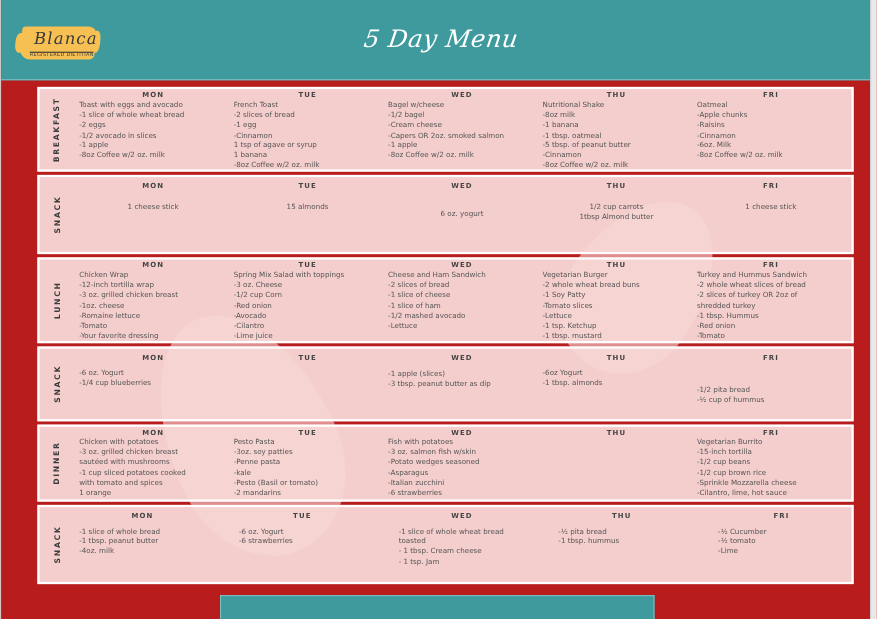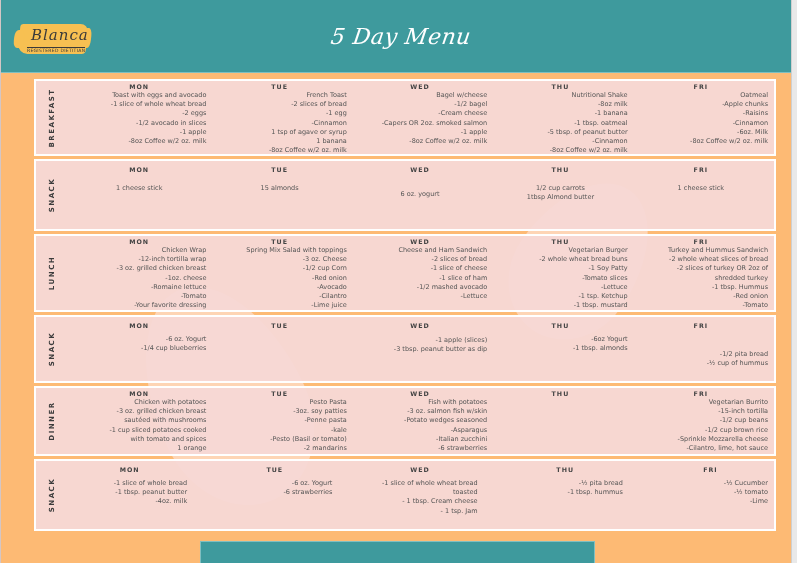--- a/index.html
+++ b/index.html
@@ -1,35 +1,35 @@
 <!DOCTYPE html>
 <html><head>
 <meta charset="utf-8">
 <style>
   * { box-sizing: border-box; margin: 0; padding: 0; }
   html, body { width: 797px; height: 563px; overflow: hidden; }
   body { background: #f7d9d7; font-family: "DejaVu Sans", sans-serif; position: relative; }
-  .page { position: absolute; left: 0; top: 0; width: 791px; height: 563px; background: #fdba74; border-left: 1px solid #d4c6c5; }
+  .page { position: absolute; left: 0; top: 0; width: 791px; height: 563px; background: #b91c1c; border-left: 1px solid #d4c6c5; }
   .edge { position: absolute; left: 791px; top: 0; width: 6px; height: 563px; background: #e9e9e9; border-left: 1px solid #cfcfcf; }
   .header { position: absolute; left: 0; top: 0; width: 791px; height: 73px; background: #3e9a9d; border-bottom: 1px solid #7fbfc1; }
   .logo { position: absolute; left: 18px; top: 22px; width: 68px; height: 36px; }
   .logo-brush { position: absolute; left: 0; top: 2px; width: 68px; height: 30px; background: #f7c052; border-radius: 3px 8px 4px 10px; transform: skewX(-6deg); }
   .logo-brush:before { content: ""; position: absolute; left: -5px; top: 6px; width: 10px; height: 18px; background: #f7c052; border-radius: 40%; }
   .logo-brush:after { content: ""; position: absolute; right: -4px; top: 4px; width: 8px; height: 20px; background: #f7c052; border-radius: 40%; }
   .logo-name { position: absolute; left: 12px; top: 4px; font-family: "DejaVu Serif", serif; font-style: italic; font-size: 15px; color: #3a3a3a; letter-spacing: 1px; }
   .logo-sub { position: absolute; left: 8px; top: 25px; font-size: 4.5px; color: #3a3a3a; letter-spacing: 0.3px; white-space: nowrap; border-top: 0.5px solid #3a3a3a; }
   .title { position: absolute; left: 330px; top: 24px; font-family: "DejaVu Serif", serif; font-style: italic; font-size: 22px; color: #ffffff; transform: skewX(-8deg); letter-spacing: 0.5px; }
   .grid { position: absolute; left: 33px; top: 79px; width: 742px; }
   .section { position: relative; border: 2px solid #ffffff; margin-bottom: 3px; background: rgba(247, 216, 214, 0.95); }
   .section .rowlabel { position: absolute; left: 0; top: 0; bottom: 0; width: 32px; display: flex; align-items: center; justify-content: center; }
   .section .rowlabel span { transform: rotate(-90deg); font-size: 7px; font-weight: bold; letter-spacing: 1.5px; color: #3c3c3c; white-space: nowrap; }
   .cols { position: absolute; left: 36px; right: 0; top: 0; display: flex; }
   .col { flex: 1; padding-right: 6px; }
   .day { font-size: 6.3px; font-weight: bold; letter-spacing: 1px; color: #444; text-align: center; height: 9px; line-height: 9px; margin-top: 1px; }
-  .items { font-size: 6.5px; color: #555; line-height: 9.2px; text-align: right; }
+  .items { font-size: 6.5px; color: #555; line-height: 9.2px; }
   .items.center { text-align: center; }
   .item { white-space: nowrap; }
   .leaf { position: absolute; border-radius: 50% 50% 50% 50% / 60% 60% 40% 40%; background: rgba(255, 235, 235, 0.55); pointer-events: none; }
   .bottom-bar { position: absolute; left: 199px; top: 541px; width: 395px; height: 22px; background: #3e9a9d; border: 1px solid #7fbfc1; border-bottom: none; }
 </style>
 </head>
 <body>
 
 <div class="page">
   <div class="header">

